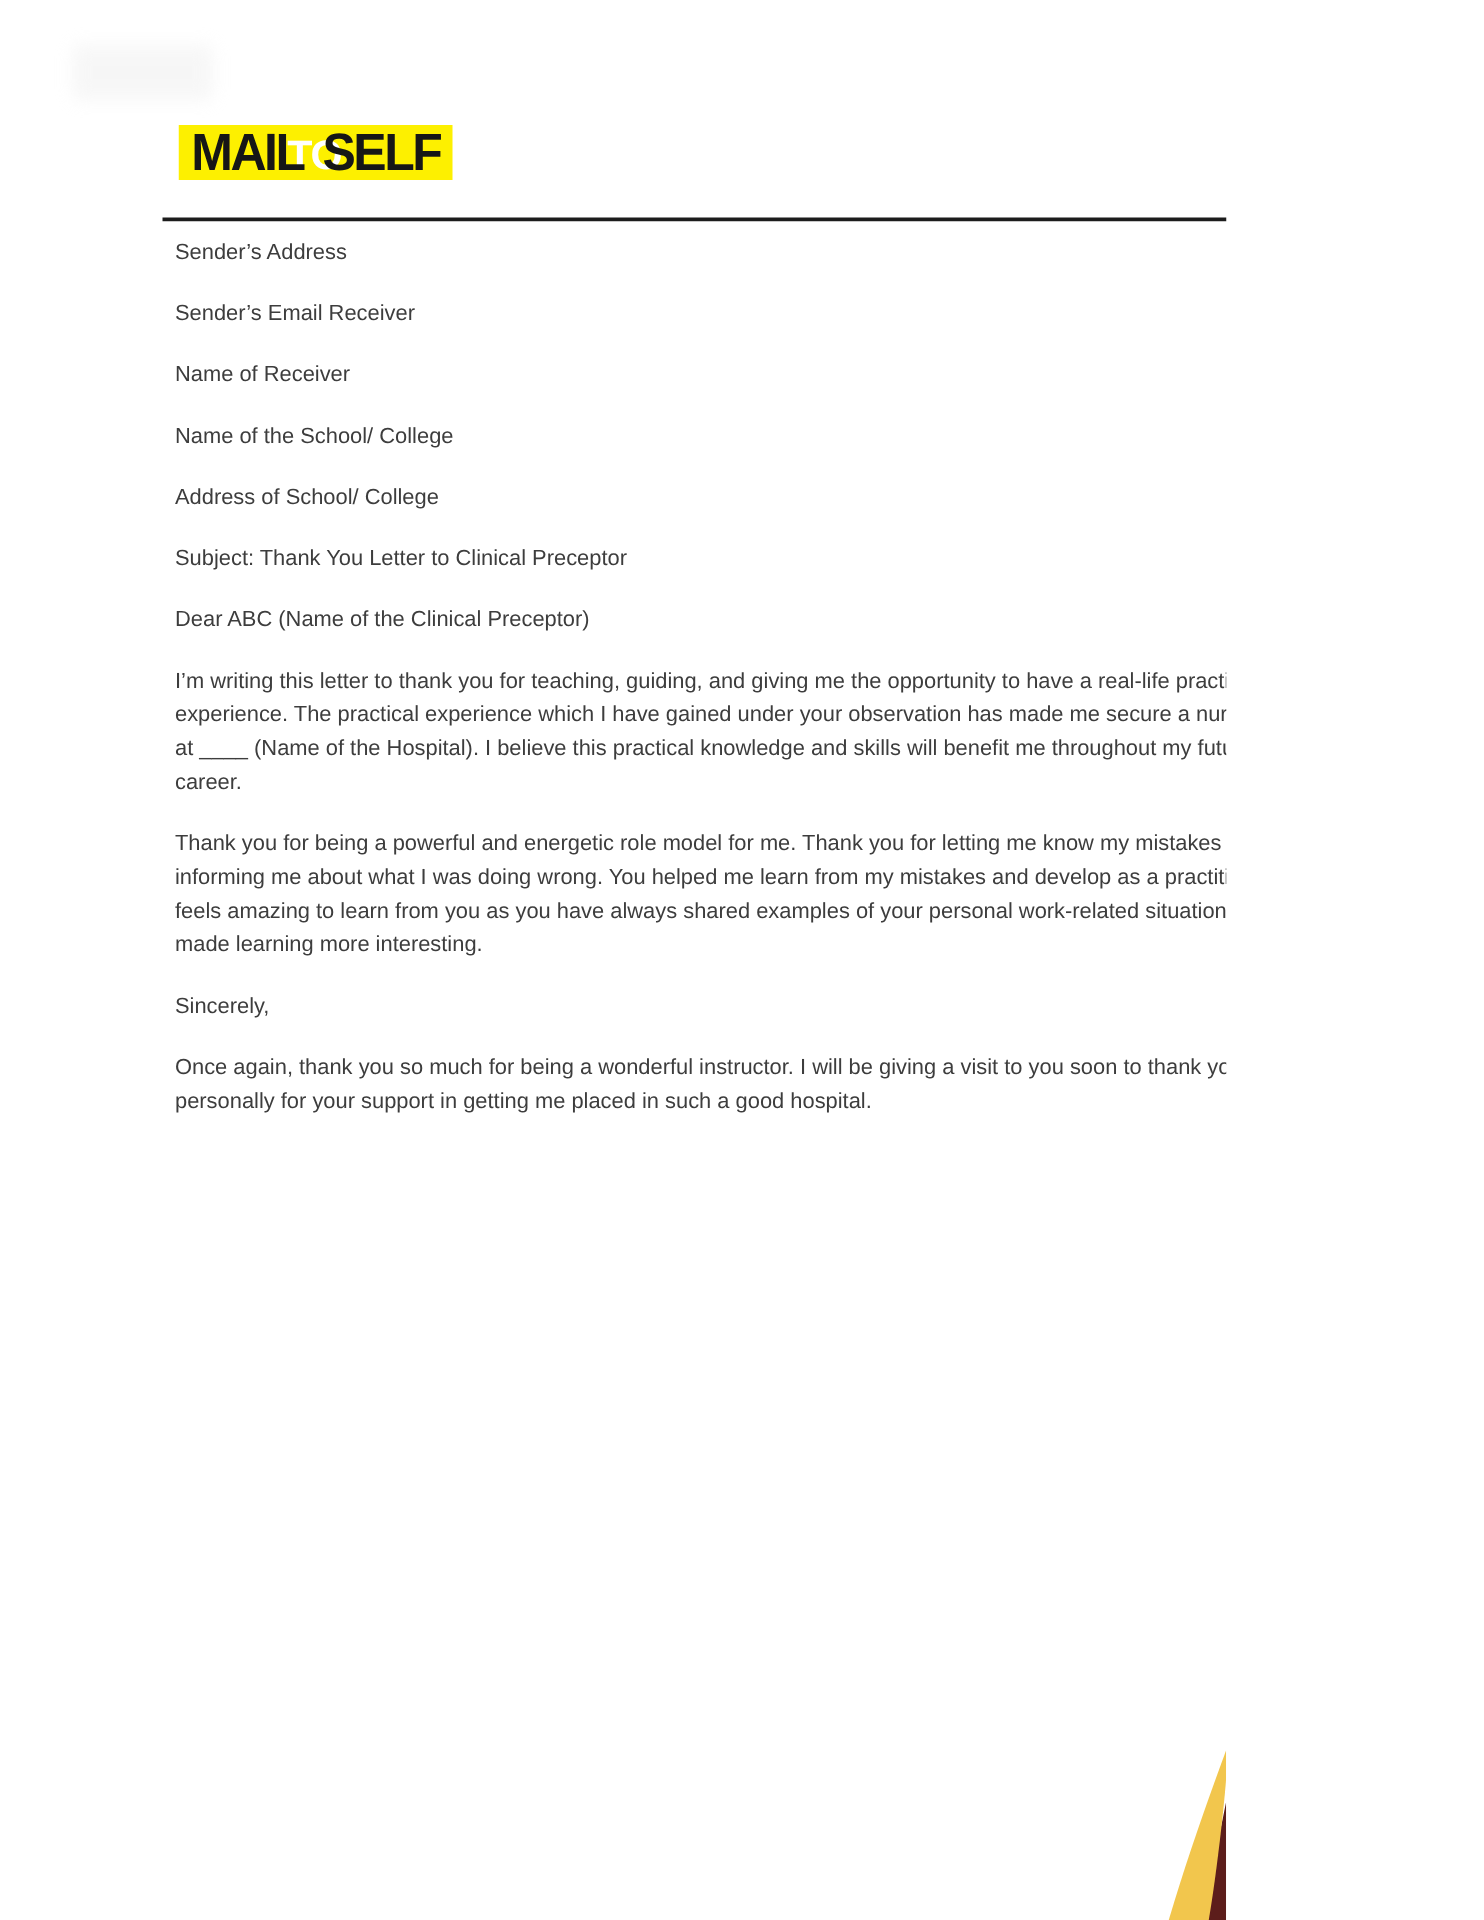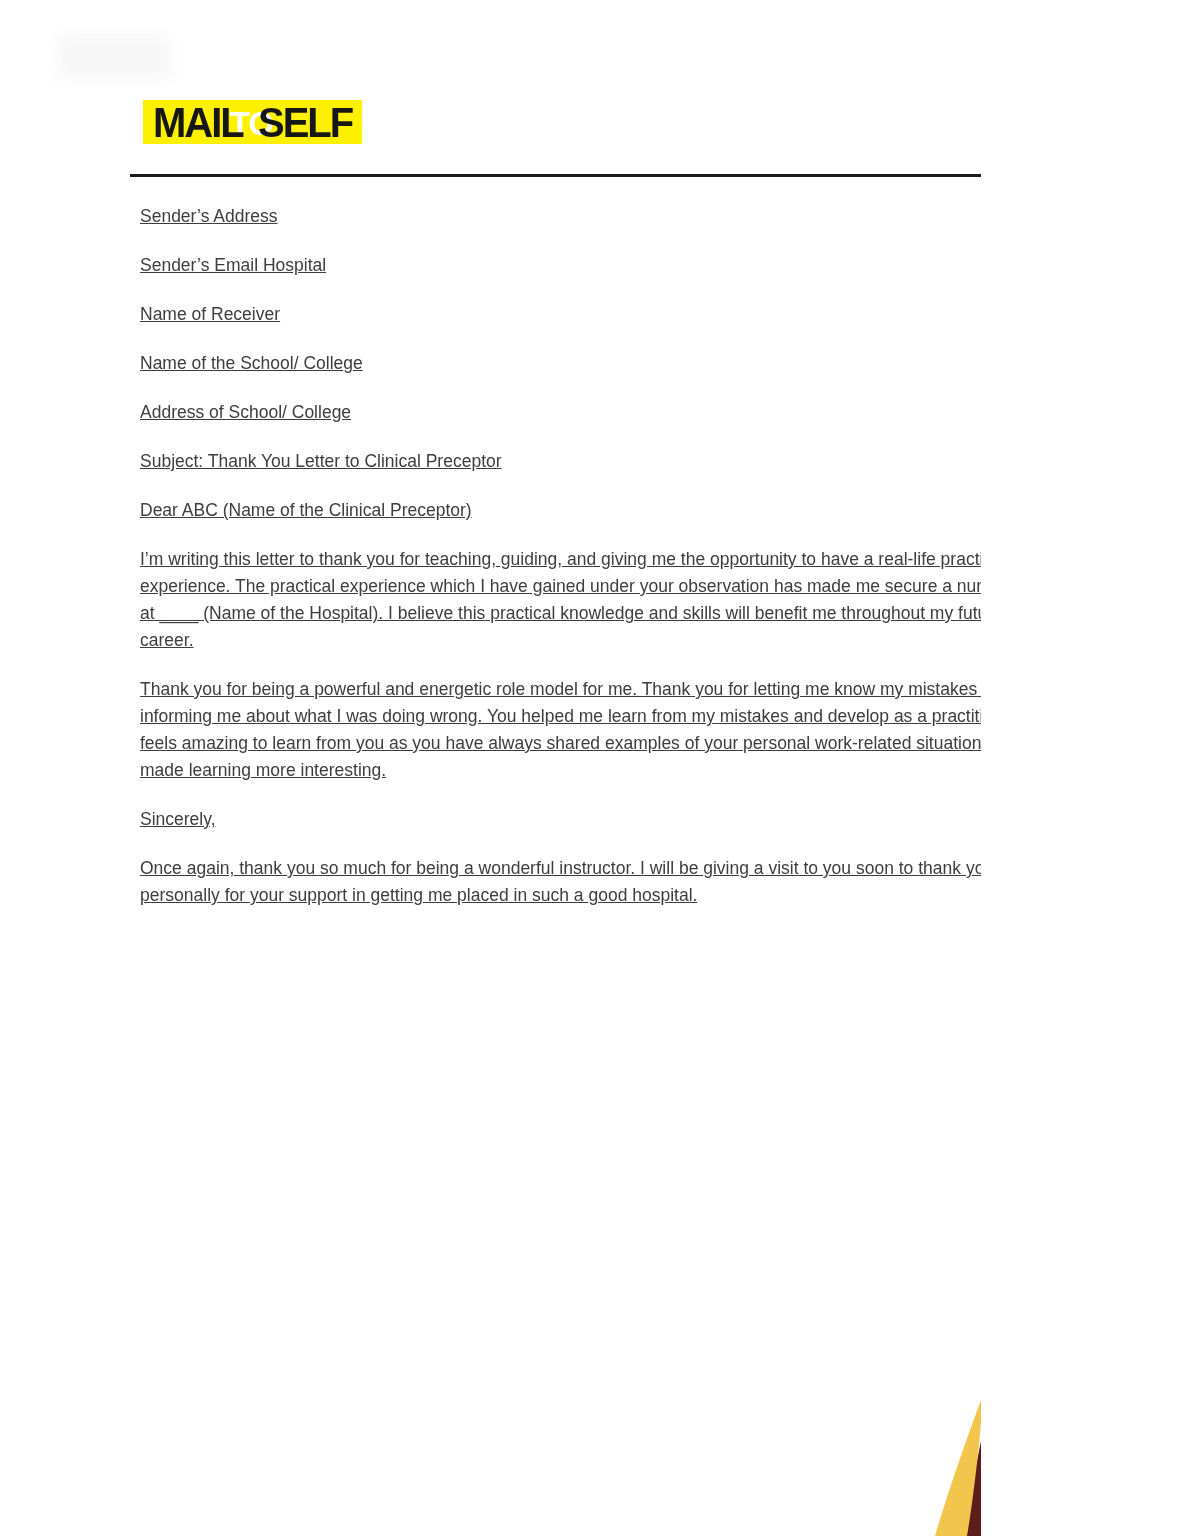--- a/index.html
+++ b/index.html
@@ -54,25 +54,24 @@
   .divider {
     position: absolute;
     left: 130px;
     top: 174px;
     width: 948px;
     height: 3px;
   }
   .letter {
     position: absolute;
     left: 140px;
-    top: 203px;
+    top: 188px;
     width: 907px;
     font-size: 17.5px;
     line-height: 27px;
-    text-decoration: underline;
   }
   .letter p { margin: 0 0 22px 0; }
   .corner-swoosh {
     position: absolute;
     right: 0;
     bottom: 0;
     width: 70px;
     height: 150px;
     display: block;
   }
@@ -87,21 +86,21 @@
   <div class="logo" style="background-color: rgb(253, 240, 0);">
     <span class="word" style="color: rgb(22, 22, 22);">MAIL</span>
     <span class="to" style="color: rgb(255, 255, 255);">TO</span>
     <span class="word" style="color: rgb(22, 22, 22);">SELF</span>
   </div>
 
   <div class="divider" style="background-color: rgb(28, 28, 28);"></div>
 
   <div class="letter" style="color: rgb(61, 61, 61);">
     <p>Sender’s Address</p>
-    <p>Sender’s Email Hospital</p>
+    <p>Sender’s Email Receiver</p>
     <p>Name of Receiver</p>
     <p>Name of the School/ College</p>
     <p>Address of School/ College</p>
     <p>Subject: Thank You Letter to Clinical Preceptor</p>
     <p>Dear ABC (Name of the Clinical Preceptor)</p>
     <p>I’m writing this letter to thank you for teaching, guiding, and giving me the opportunity to have a real-life practical experience. The practical experience which I have gained under your observation has made me secure a nursing job at ____ (Name of the Hospital). I believe this practical knowledge and skills will benefit me throughout my future career.</p>
     <p>Thank you for being a powerful and energetic role model for me. Thank you for letting me know my mistakes and informing me about what I was doing wrong. You helped me learn from my mistakes and develop as a practitioner. It feels amazing to learn from you as you have always shared examples of your personal work-related situations which made learning more interesting.</p>
     <p>Sincerely,</p>
     <p>Once again, thank you so much for being a wonderful instructor. I will be giving a visit to you soon to thank you personally for your support in getting me placed in such a good hospital.</p>
   </div>

